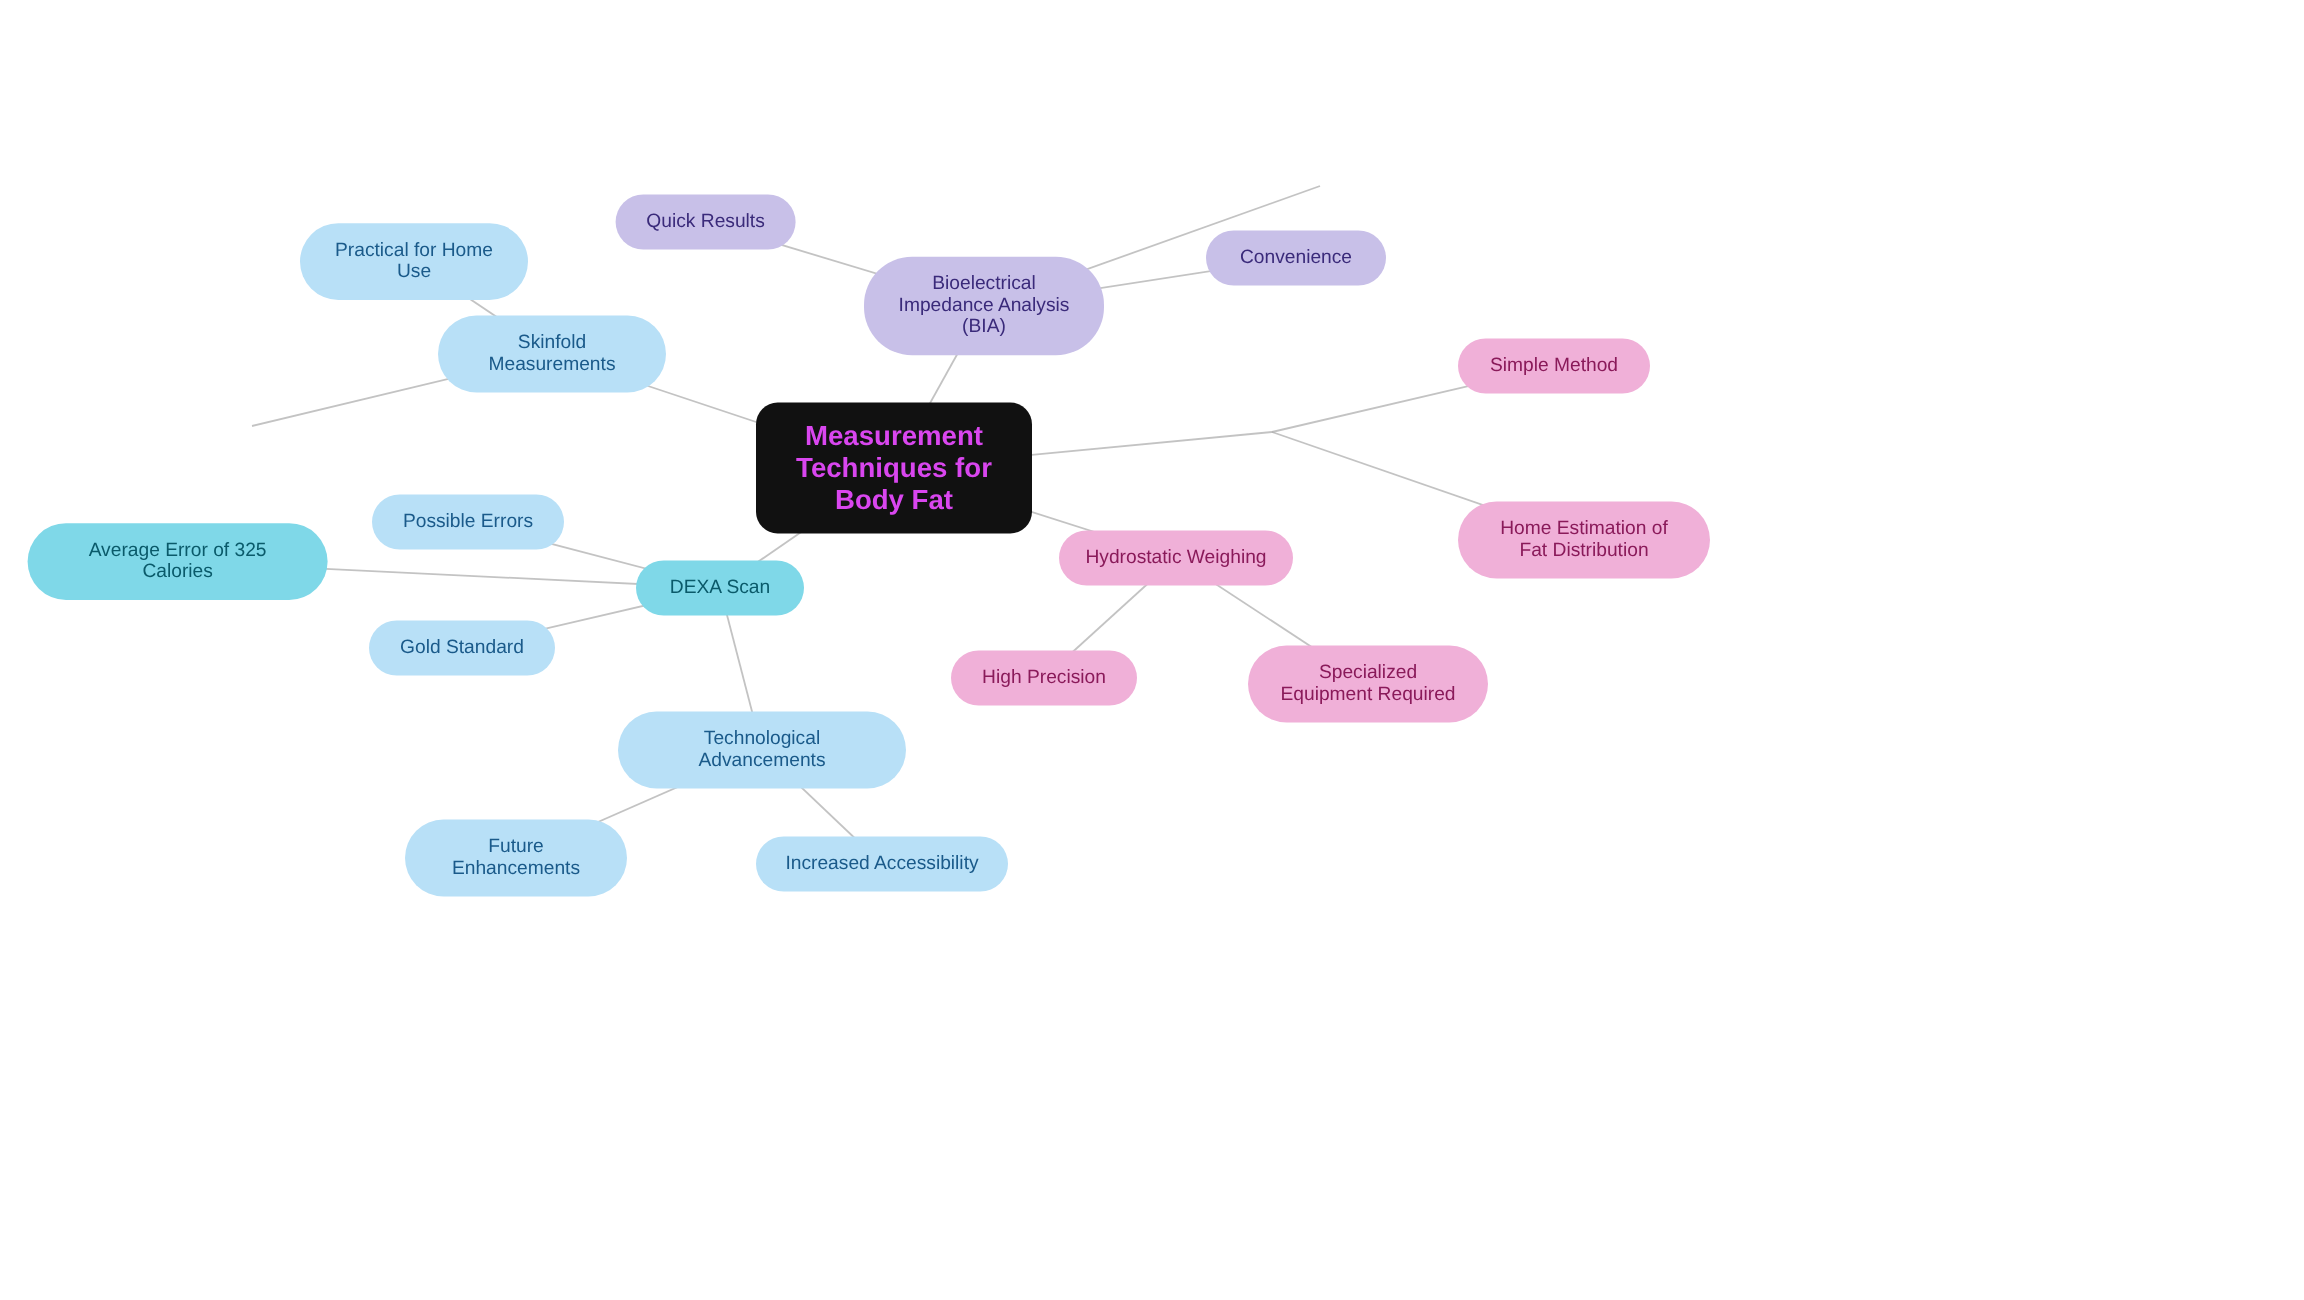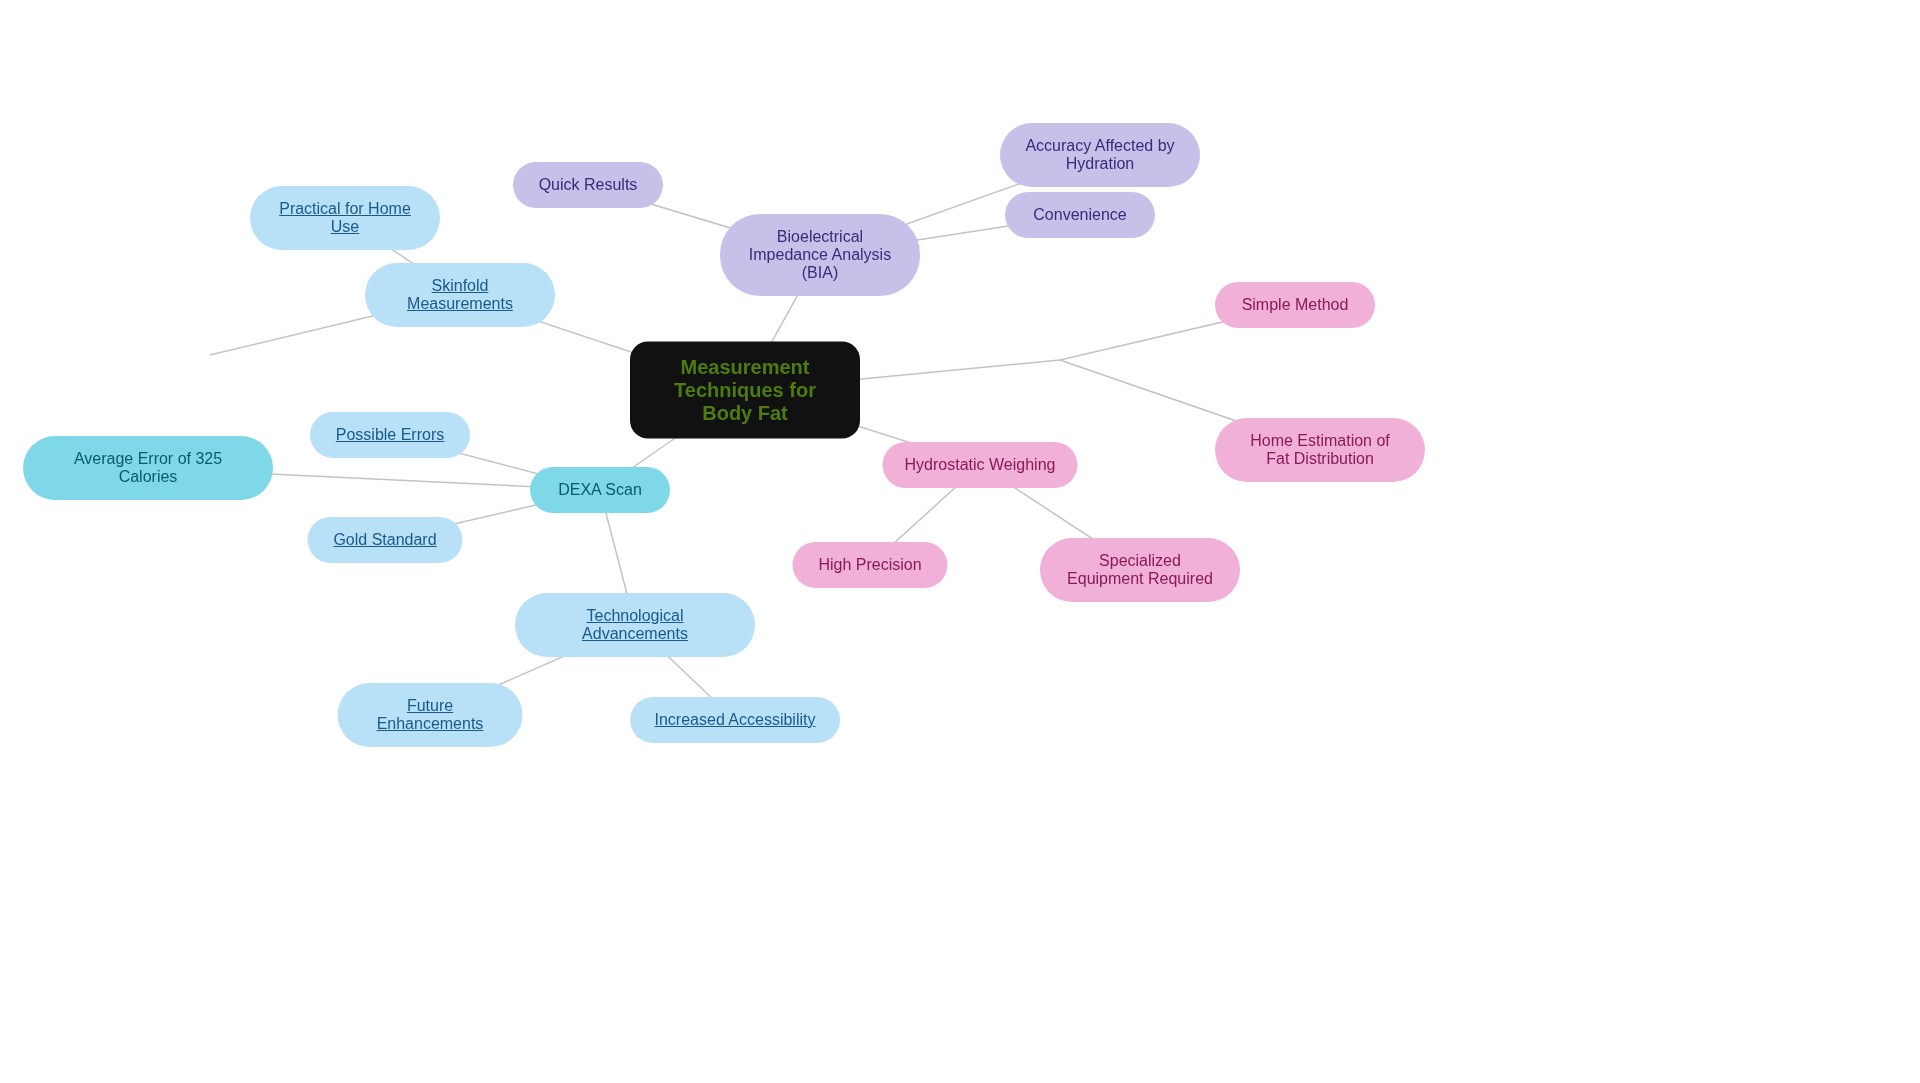--- a/index.html
+++ b/index.html
@@ -30,32 +30,31 @@
       justify-content: center;
       text-align: center;
       font-size: 16px;
       font-weight: 500;
       padding: 14px 22px;
       cursor: pointer;
       transform: translate(-50%, -50%);
     }
     .node-center {
       background: #111111;
-      color: #4d7c0f;
-      font-size: 20px;
+      color: #d946ef;
+      font-size: 23px;
       font-weight: 600;
       width: 230px;
       min-height: 80px;
       border-radius: 18px;
     }
     .node-blue {
       background: #b8e0f7;
       color: #1a5a8a;
       border: none;
-      text-decoration: underline;
     }
     .node-purple {
       background: #c8c0e8;
       color: #3a2a7a;
     }
     .node-pink {
       background: #f0b0d8;
       color: #8a1a5a;
     }
     .node-teal {
@@ -86,22 +85,20 @@
       <line x1="600" y1="490" x2="385" y2="540" stroke="#aaaaaa" stroke-width="1.5" opacity="0.7"></line>
       <line x1="600" y1="490" x2="148" y2="468" stroke="#aaaaaa" stroke-width="1.5" opacity="0.7"></line>
       <line x1="600" y1="490" x2="635" y2="625" stroke="#aaaaaa" stroke-width="1.5" opacity="0.7"></line>
       <line x1="635" y1="625" x2="430" y2="715" stroke="#aaaaaa" stroke-width="1.5" opacity="0.7"></line>
       <line x1="635" y1="625" x2="735" y2="720" stroke="#aaaaaa" stroke-width="1.5" opacity="0.7"></line>
     </svg>
 <div class="node node-center" style="left: 745px; top: 390px; width: 230px;">Measurement Techniques for
 Body Fat</div>
     <div class="node node-purple" style="left: 820px; top: 255px; width: 200px;">Bioelectrical Impedance
 Analysis (BIA)</div>
-    <div class="node node-purple" style="left: 1100px; top: 155px; width: 200px;">Accuracy Affected by
-Hydration</div>
     <div class="node node-purple" style="left: 588px; top: 185px; width: 150px;">Quick Results</div>
     <div class="node node-purple" style="left: 1080px; top: 215px; width: 150px;">Convenience</div>
     <div class="node node-blue" style="left: 460px; top: 295px; width: 190px;">Skinfold Measurements</div>
     <div class="node node-blue" style="left: 345px; top: 218px; width: 190px;">Practical for Home Use</div>
     <div class="node node-pink" style="left: 1295px; top: 305px; width: 160px;">Simple Method</div>
     <div class="node node-pink" style="left: 1320px; top: 450px; width: 210px;">Home Estimation of Fat
 Distribution</div>
     <div class="node node-pink" style="left: 980px; top: 465px; width: 195px;">Hydrostatic Weighing</div>
     <div class="node node-pink" style="left: 870px; top: 565px; width: 155px;">High Precision</div>
     <div class="node node-pink" style="left: 1140px; top: 570px; width: 200px; text-align: center;">Specialized Equipment

